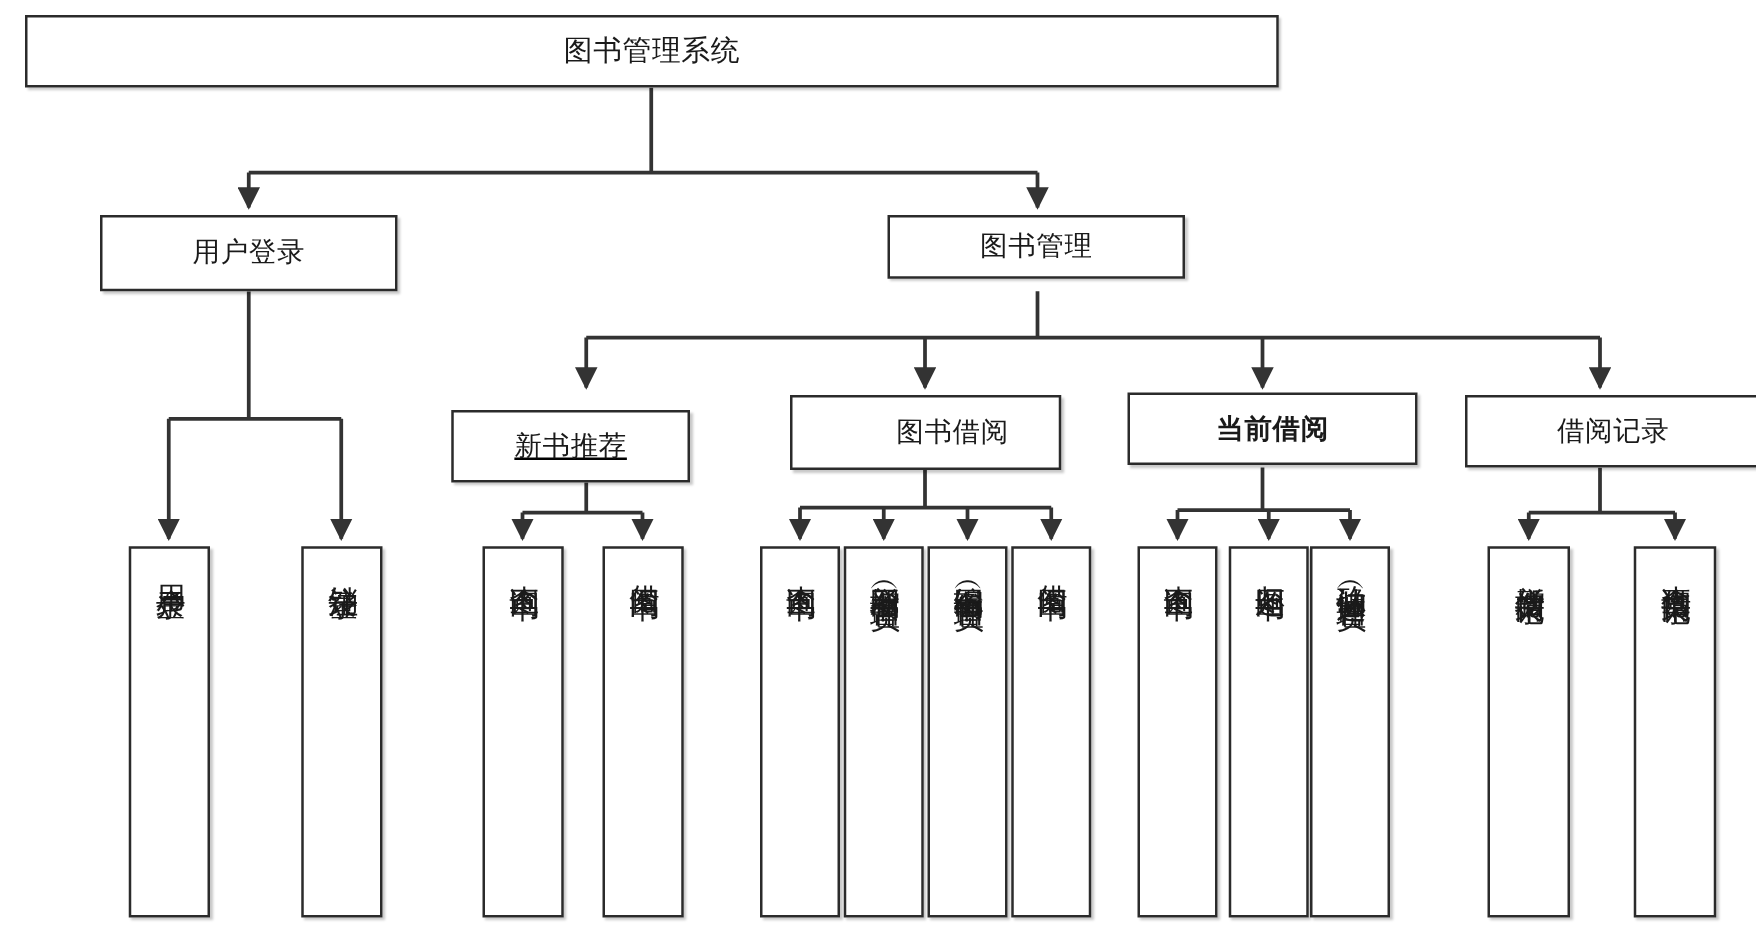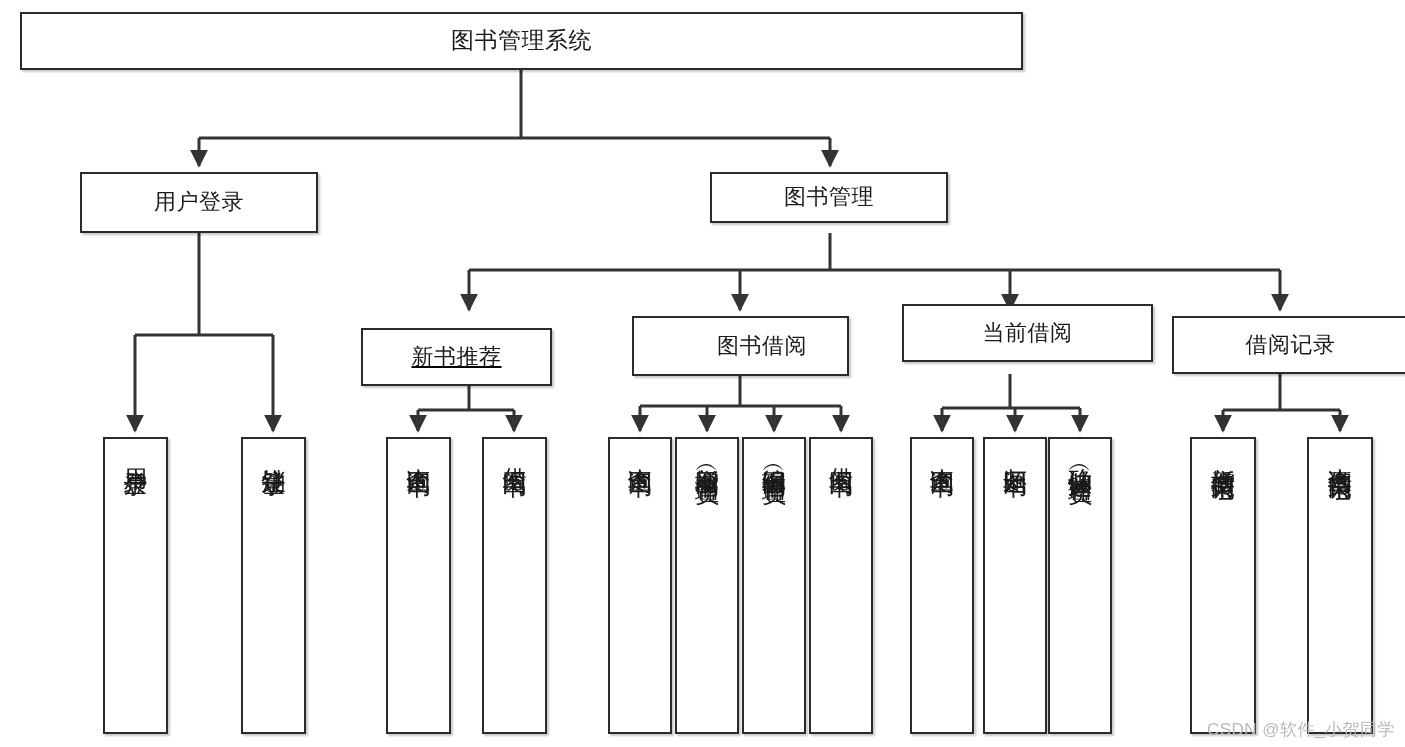--- a/index.html
+++ b/index.html
@@ -141,21 +141,21 @@
   <div class="node horizontal" style="left: 710px; top: 172px; width: 238px; height: 51px; border-color: rgb(43, 43, 43); background: rgb(255, 255, 255);">
     <span class="node-label" style="color: rgb(26, 26, 26);">图书管理</span>
   </div>
 
   <div class="node horizontal" style="left: 361px; top: 328px; width: 191px; height: 58px; border-color: rgb(43, 43, 43); background: rgb(255, 255, 255); text-decoration: underline;">
     <span class="node-label" style="color: rgb(26, 26, 26);">新书推荐</span>
   </div>
   <div class="node horizontal" style="left: 632px; top: 316px; width: 217px; height: 60px; border-color: rgb(43, 43, 43); background: rgb(255, 255, 255); padding-left: 43px;">
     <span class="node-label" style="color: rgb(26, 26, 26);">图书借阅</span>
   </div>
-  <div class="node horizontal" style="left: 902px; top: 304px; width: 251px; height: 58px; border-color: rgb(43, 43, 43); background: rgb(255, 255, 255);">
+  <div class="node horizontal" style="left: 902px; top: 314px; width: 232px; height: 58px; border-color: rgb(43, 43, 43); background: rgb(255, 255, 255); font-weight: bold;">
     <span class="node-label" style="color: rgb(26, 26, 26);">当前借阅</span>
   </div>
   <div class="node horizontal" style="left: 1172px; top: 316px; width: 237px; height: 58px; border-color: rgb(43, 43, 43); background: rgb(255, 255, 255);">
     <span class="node-label" style="color: rgb(26, 26, 26);">借阅记录</span>
   </div>
 
   <div class="node vertical" style="left: 103px; top: 437px; width: 65px; height: 297px; border-color: rgb(43, 43, 43); background: rgb(255, 255, 255);">
     <span class="node-label" style="color: rgb(26, 26, 26);">用户登录</span>
   </div>
   <div class="node vertical" style="left: 241px; top: 437px; width: 65px; height: 297px; border-color: rgb(43, 43, 43); background: rgb(255, 255, 255);">
@@ -188,15 +188,14 @@
   <div class="node vertical" style="left: 1048px; top: 437px; width: 64px; height: 297px; border-color: rgb(43, 43, 43); background: rgb(255, 255, 255);">
     <span class="node-label" style="color: rgb(26, 26, 26);">确认归还（管理员）</span>
   </div>
   <div class="node vertical" style="left: 1190px; top: 437px; width: 66px; height: 297px; border-color: rgb(43, 43, 43); background: rgb(255, 255, 255);">
     <span class="node-label" style="color: rgb(26, 26, 26);">新增借阅记录</span>
   </div>
   <div class="node vertical" style="left: 1307px; top: 437px; width: 66px; height: 297px; border-color: rgb(43, 43, 43); background: rgb(255, 255, 255);">
     <span class="node-label" style="color: rgb(26, 26, 26);">查询借阅记录</span>
   </div>
 
-  <div class="watermark" style="color: rgb(185, 185, 185);">CSDN @软件_小贺同学</div>
 
 </div>
 
 </body></html>

